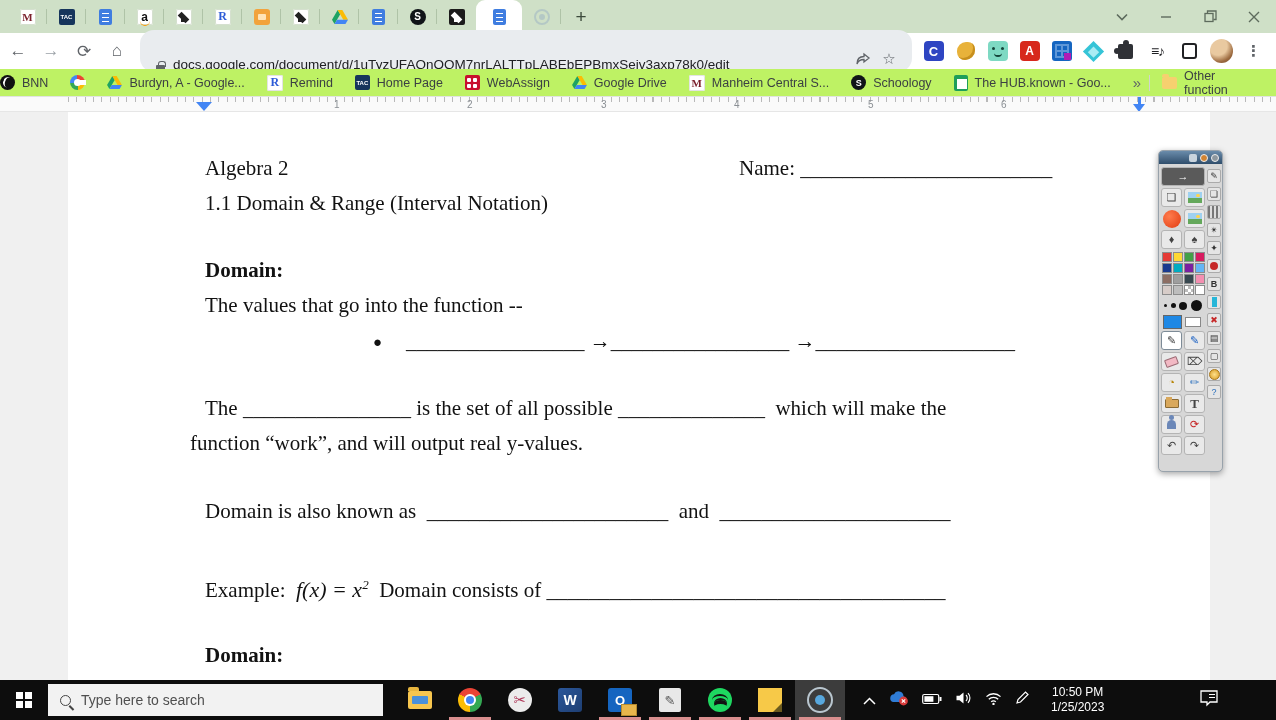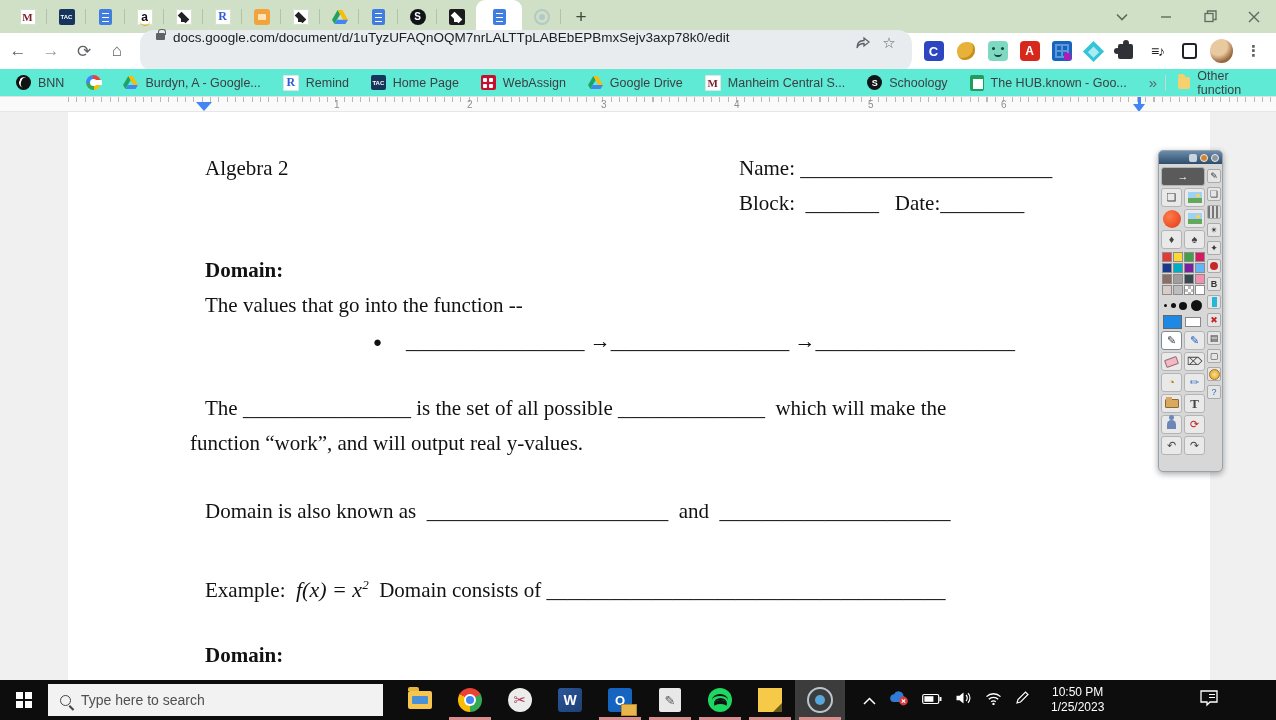--- a/index.html
+++ b/index.html
@@ -71,21 +71,21 @@
   .ic-folder-bm::before { content:""; position:absolute; left:0; top:-3px; width:7px; height:3px;
     background:#f6d06f; border-radius:2px 2px 0 0; }
 
   
   #navbar { position:absolute; left:0; top:33px; width:1276px; height:36px; background:#fff;
     display:flex; align-items:center; }
   .navbtn { width:30px; height:30px; display:flex; align-items:center; justify-content:center;
     font-size:17px; color:#5f6368; margin-left:3px; }
   .navbtn.dim { color:#9aa0a6; }
   #omnibox { margin-left:8px; width:772px; height:42px; background:#e9ecef; border-radius:14px;
-    display:flex; align-items:flex-start; padding:0 10px; }
+    display:flex; align-items:flex-end; padding:0 10px; }
   .lock { width:9px; height:7px; background:#5f6368; border-radius:1px; position:relative; margin:3px 8px 0 6px; }
   .lock::before { content:""; position:absolute; left:1.5px; top:-4px; width:6px; height:5px;
     border:1.5px solid #5f6368; border-bottom:none; border-radius:3px 3px 0 0; }
   #url { font-size:13.5px; color:#202124; flex:1; white-space:nowrap; overflow:hidden; }
   .boxbtn { width:26px; height:26px; display:flex; align-items:center; justify-content:center;
     color:#5f6368; font-size:15px; }
   #extensions { display:flex; align-items:center; margin-left:10px; gap:9px; }
   .ext { width:23px; height:23px; display:flex; align-items:center; justify-content:center; }
   .ic-clever { width:20px; height:20px; border-radius:4px; background:#2e45c2; color:#fff;
     font:bold 13px "Liberation Sans",sans-serif; display:flex; align-items:center; justify-content:center; }
@@ -110,22 +110,22 @@
     border-radius:50%; background:#2f3136; }
   .ic-puzzle::after { content:""; position:absolute; left:-4px; top:4.5px; width:6px; height:6px;
     border-radius:50%; background:#2f3136; }
   .ic-media { color:#202124; font-size:14px; letter-spacing:-1px; }
   .ic-window { width:15px; height:16px; border:2.5px solid #202124; border-radius:3px; }
   .ic-avatar { width:24px; height:24px; border-radius:50%;
     background:radial-gradient(circle at 35% 30%, #e9c9a0 0 40%, #9c6a3f 70%, #6c462a); }
   .kebab { color:#5f6368; font-size:15px; font-weight:bold; }
 
   
-  #bookmarksbar { position:absolute; left:0; top:69px; width:1276px; height:28px; background:#5eead4;
-    border-bottom:1px solid #e1e3e1; display:flex; align-items:center; padding-left:16px; }
+  #bookmarksbar { position:absolute; left:0; top:69px; width:1276px; height:28px; background:#bef264;
+    border-bottom:1px solid #e1e3e1; display:flex; align-items:center; padding-left:0; }
   .bm { display:flex; align-items:center; gap:7px; margin-right:22px; }
   .bm span.lbl { font-size:12.5px; color:#3c4043; white-space:nowrap; }
   #bm-overflow { margin-left:auto; margin-right:8px; color:#5f6368; font-size:15px; }
   #bm-divider { width:1px; height:16px; background:#d0d3d0; margin-right:12px; }
   #other-bookmarks { display:flex; align-items:center; gap:7px; margin-right:14px; }
 
   
   #ruler { position:absolute; left:0; top:97px; width:1276px; height:15px; background:#fafafa;
     border-bottom:1px solid #e6e6e6; overflow:hidden; }
   #ruler .ticks { position:absolute; left:68px; right:0; top:0; height:5px;
@@ -490,21 +490,21 @@
     <span id="ruler-arrow">
         <span class="stem"></span>
         <span class="head"></span>
       </span>
   </div>
 
   <div id="docarea">
     <div id="page">
       <div class="doc-line" style="left:137px; top:44px">Algebra 2</div>
       <div class="doc-line" style="left:671px; top:44px">Name: ________________________</div>
-      <div class="doc-line" style="left:671px; top:79px">Block:  _______   Date:________</div>
+      <div class="doc-line" style="left:137px; top:79px">1.1 Domain &amp; Range (Interval Notation)</div>
       <div class="doc-line bold" style="left:137px; top:146px">Domain:</div>
       <div class="doc-line" style="left:137px; top:181px">The values that go into the function --</div>
       <div class="doc-line" style="left:305px; top:217px"><span class="bullet-dot">●</span><span>_________________ →_________________ →___________________</span></div>
       <div class="doc-line" style="left:137px; top:284px">The ________________ is the set of all possible ______________  which will make the</div>
       <div class="doc-line" style="left:122px; top:319px">function “work”, and will output real y-values.</div>
       <div class="doc-line" style="left:137px; top:387px">Domain is also known as  _______________________  and  ______________________</div>
       <div class="doc-line" style="left:137px; top:461px"><span>Example:</span><span>  </span><span class="formula"><span>f(x) = x</span><sup>2</sup></span><span>  </span><span>Domain consists of</span><span> </span><span>______________________________________</span></div>
       <div class="doc-line bold" style="left:137px; top:531px">Domain:</div>
     </div>
   </div>

